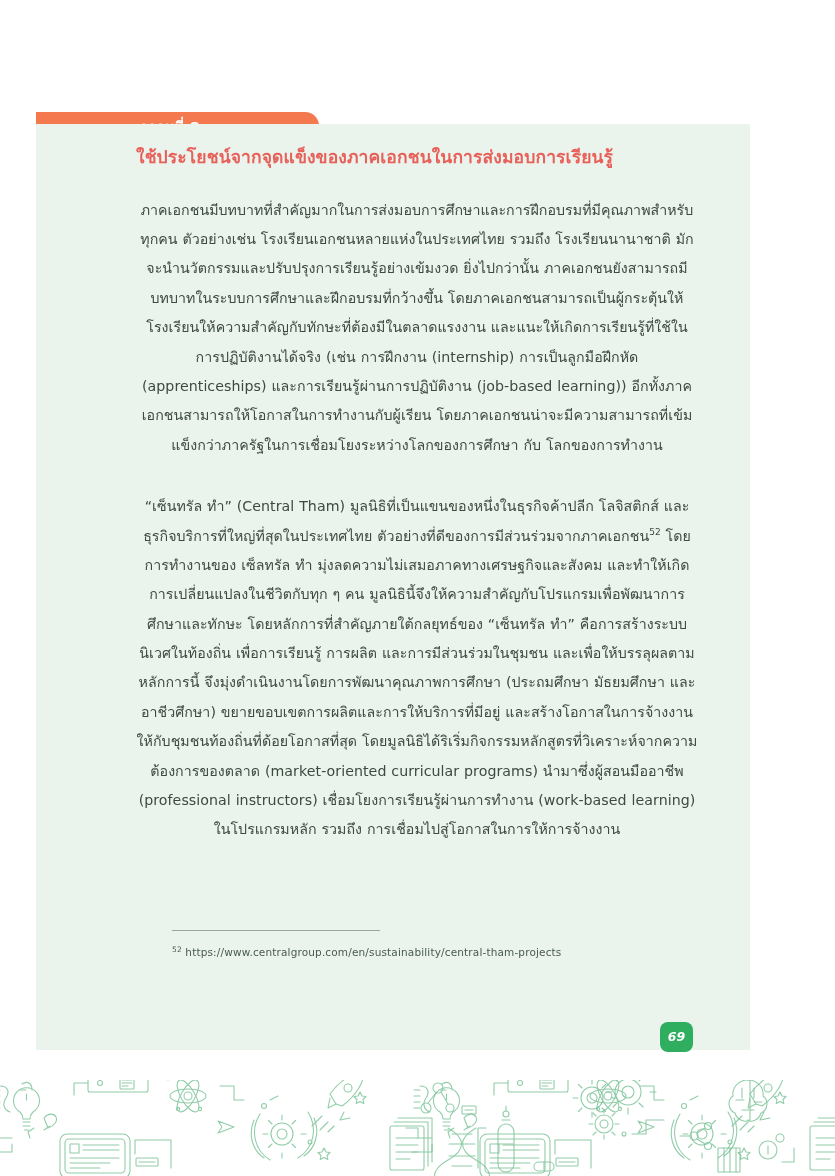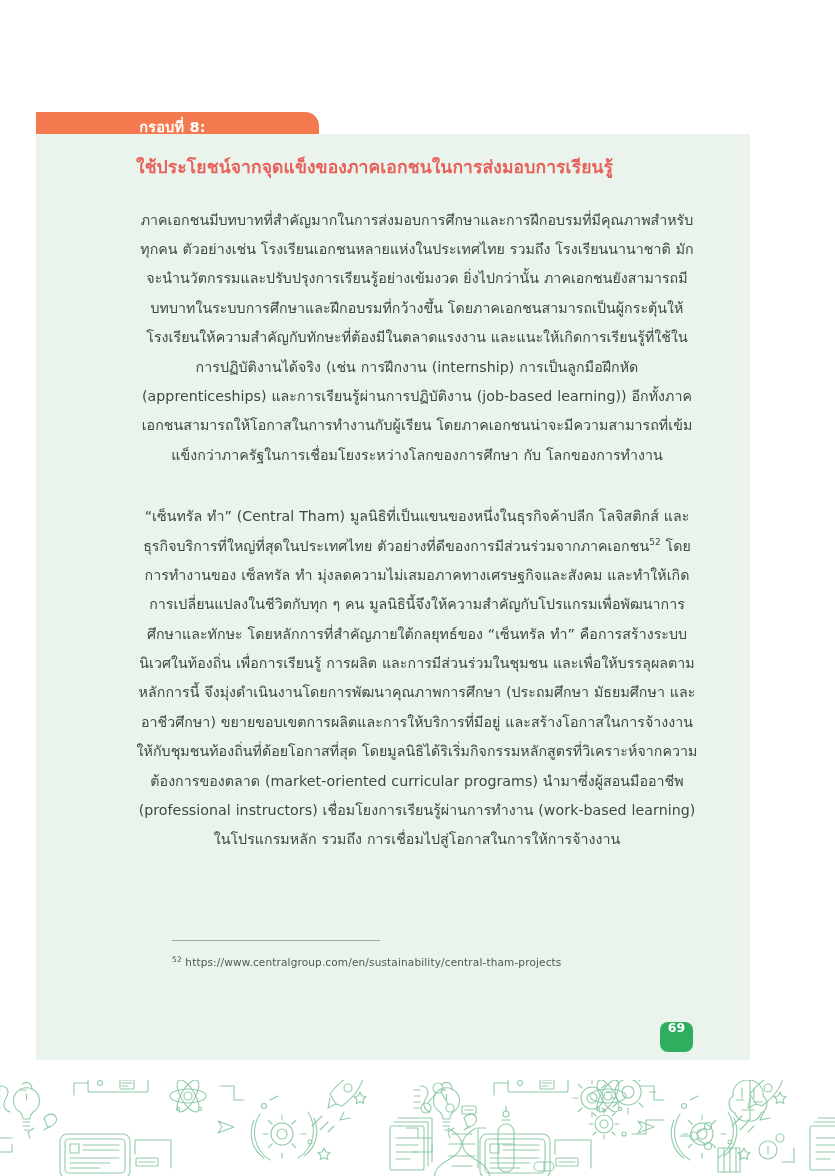--- a/index.html
+++ b/index.html
@@ -43,21 +43,21 @@
     font-weight: bold;
     letter-spacing: 0.2px;
     line-height: 1;
     white-space: nowrap;
   }
 
   
   .box-panel {
     position: absolute;
     left: 36px;
-    top: 134px;
+    top: 124px;
     width: 714px;
     height: 926px;
     background: #EAF4EC;
     box-sizing: border-box;
     padding: 22px 52px 0 100px;
   }
 
   .box-title {
     color: #E8605A;
     font-size: 17.5px;
@@ -117,21 +117,23 @@
   
   .page-badge {
     position: absolute;
     left: 660px;
     top: 1022px;
     width: 33px;
     height: 30px;
     background: #2FAE5F;
     border-radius: 8px;
     display: flex;
+    align-items: center;
     justify-content: center;
+    font-style: italic;
   }
   .page-badge-num {
     color: #ffffff;
     font-size: 12.5px;
     font-weight: bold;
     line-height: 1;
   }
 
   
   .footer-pattern {

